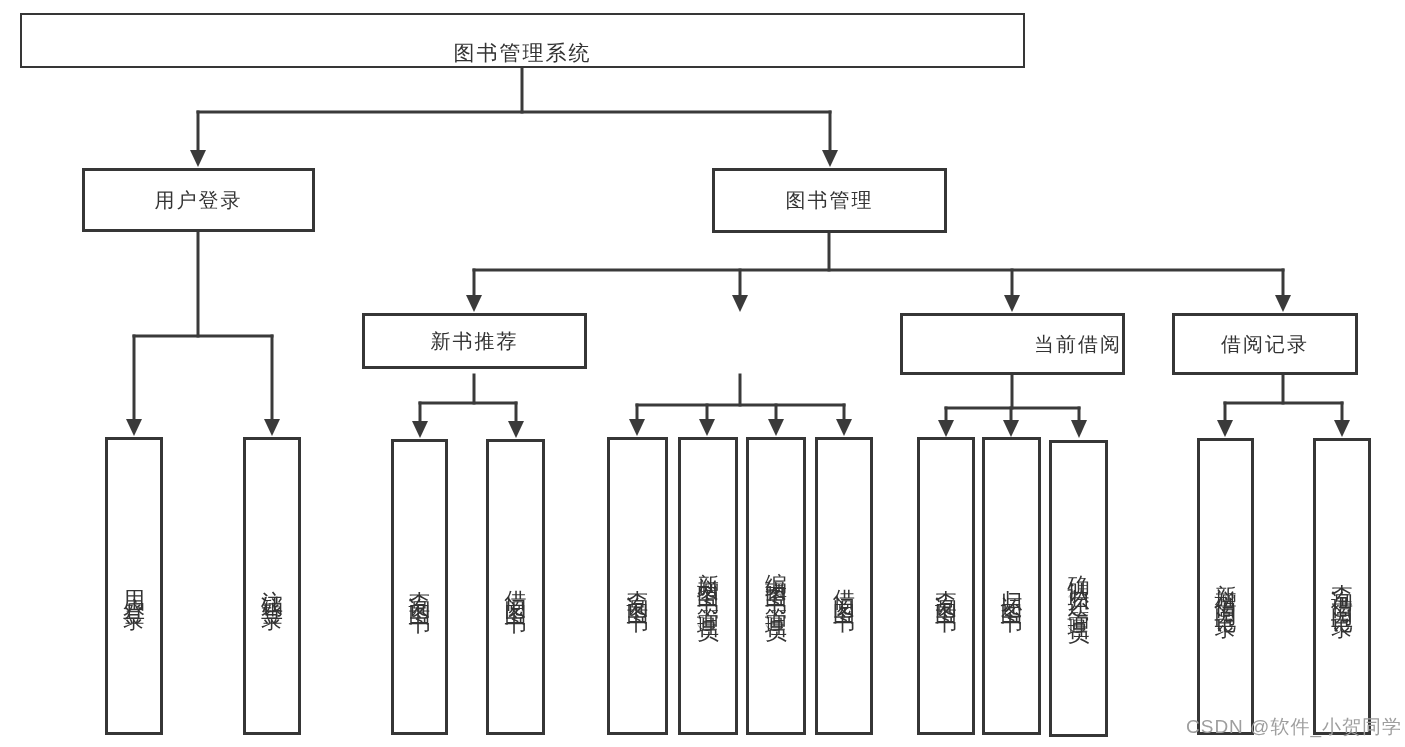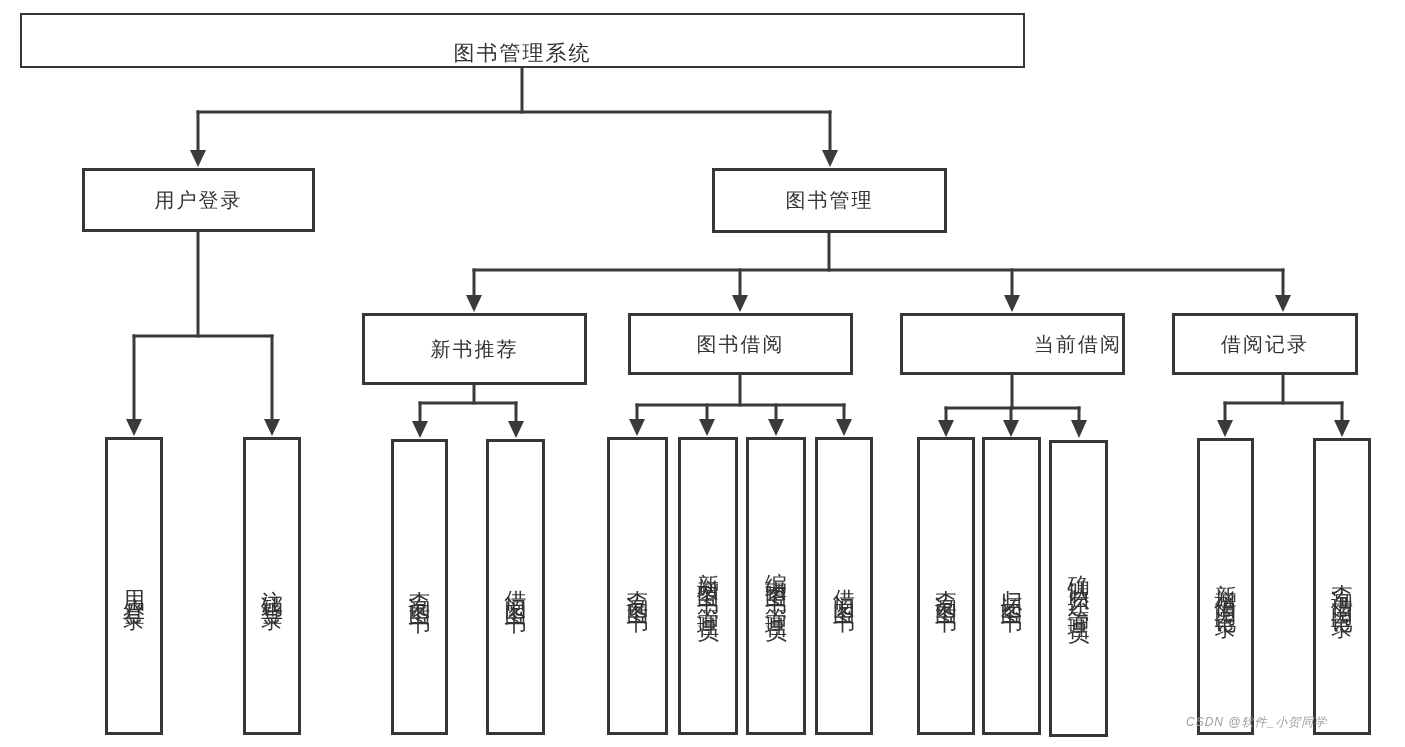--- a/index.html
+++ b/index.html
@@ -41,25 +41,24 @@
     letter-spacing: 7px;
     font-size: 22px;
     line-height: 1;
     color: #333333;
   }
   .watermark {
     position: absolute;
     left: 1186px;
     top: 714px;
     z-index: 3;
-    font-size: 12px;
+    font-size: 19px;
     letter-spacing: 1px;
     color: #9e9e9e;
     white-space: nowrap;
-    font-style: italic;
   }
 </style>
 </head>
 <body>
 
 <div class="canvas">
 
   <svg class="connectors" viewBox="0 0 1405 747" xmlns="http://www.w3.org/2000/svg">
     <g stroke="#3a3a3a" stroke-width="3" fill="#3a3a3a" stroke-linecap="square">
 
@@ -142,25 +141,22 @@
     <span class="hlabel">图书管理系统</span>
   </div>
 
   <div class="box" style="left:82px; top:168px; width:233px; height:64px;">
     <span class="hlabel">用户登录</span>
   </div>
   <div class="box" style="left:712px; top:168px; width:235px; height:65px;">
     <span class="hlabel">图书管理</span>
   </div>
 
-  <div class="box" style="left:362px; top:313px; width:225px; height:72px;">
+  <div class="box" style="left:362px; top:313px; width:225px; height:56px;">
     <span class="hlabel">新书推荐</span>
-  </div>
-  <div class="box" style="left:628px; top:313px; width:225px; height:62px;">
-    <span class="hlabel">图书借阅</span>
   </div>
   <div class="box" style="left:900px; top:313px; width:225px; height:62px;justify-content:flex-end;">
     <span class="hlabel">当前借阅</span>
   </div>
   <div class="box" style="left:1172px; top:313px; width:186px; height:62px;">
     <span class="hlabel">借阅记录</span>
   </div>
 
   <div class="box" style="left:105px; top:437px; width:58px; height:298px;">
     <span class="vtext">用户登录</span>

